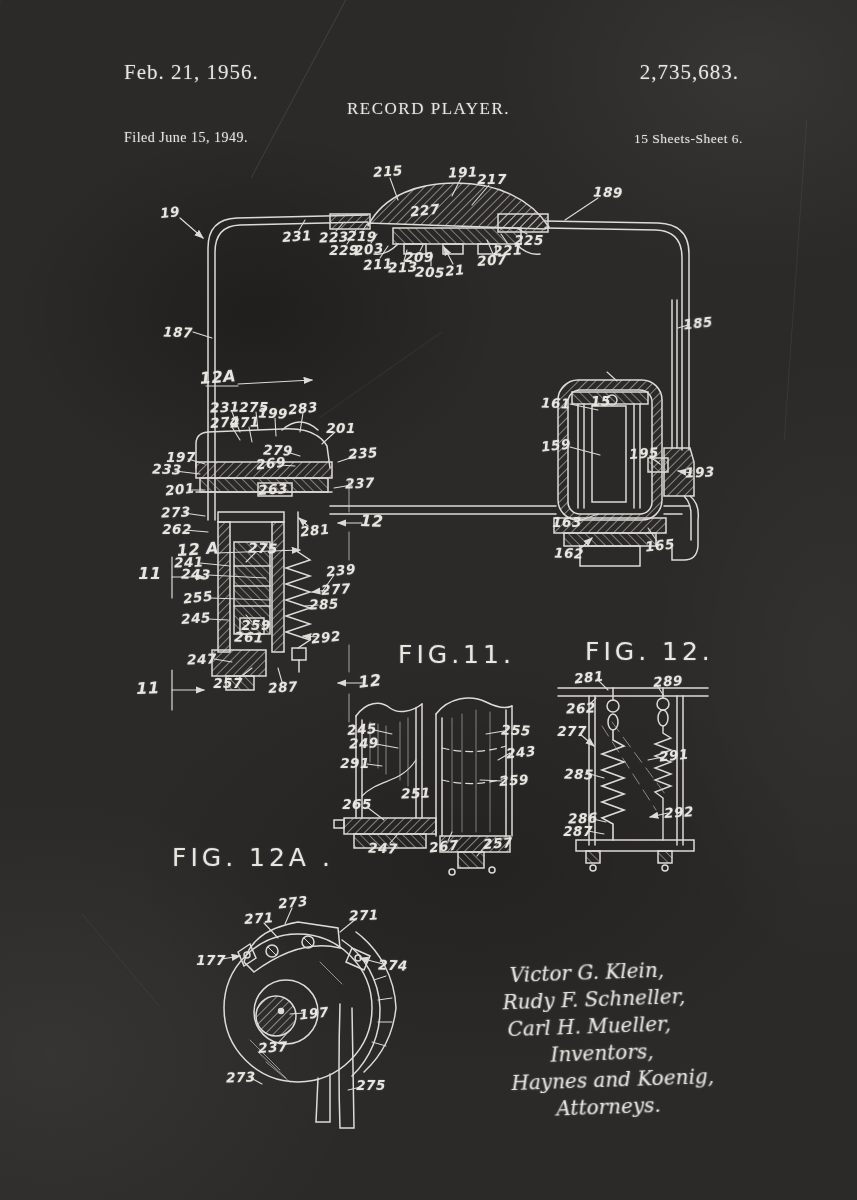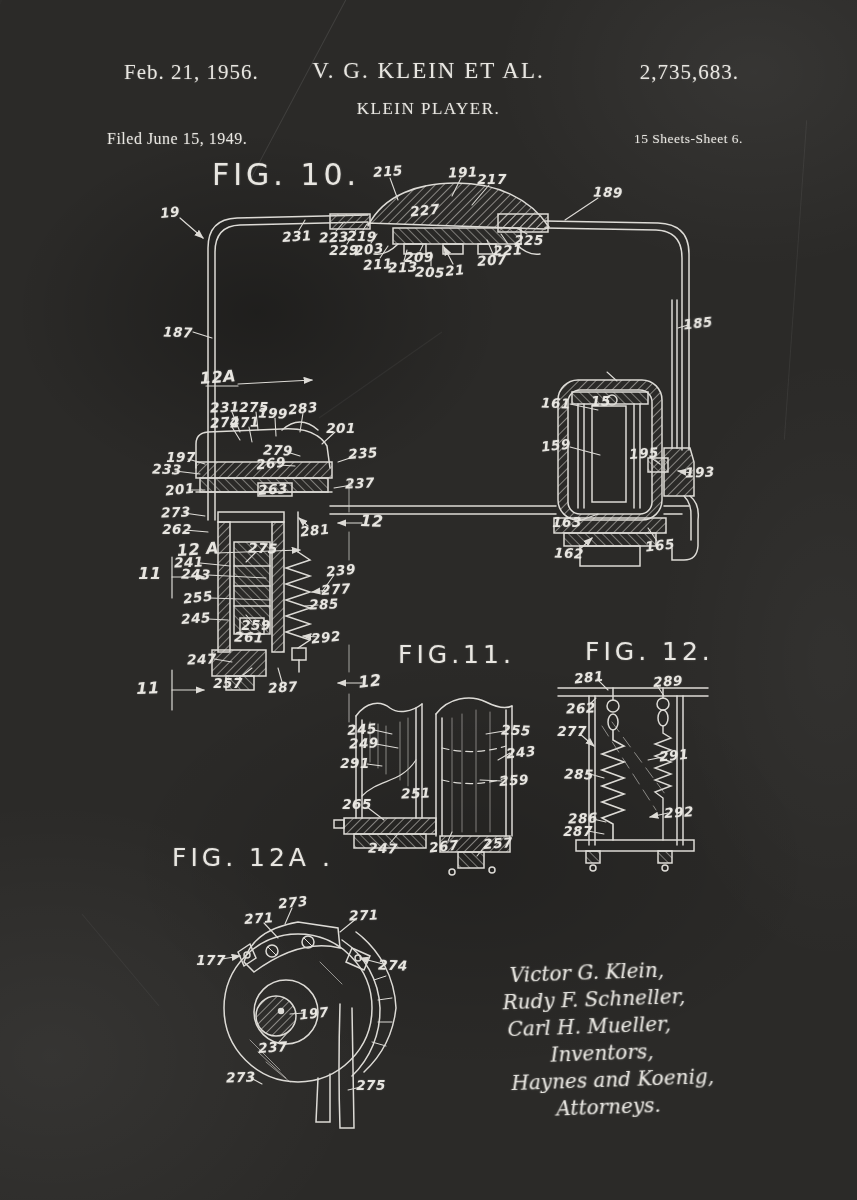--- a/index.html
+++ b/index.html
@@ -24,21 +24,21 @@
   .s1{width:1px;height:210px;left:300px;top:-20px;transform:rotate(28deg);}
   .s2{width:1px;height:320px;left:795px;top:120px;transform:rotate(4deg);opacity:.6;}
   .s3{width:1px;height:150px;left:380px;top:300px;transform:rotate(55deg);opacity:.5;}
   .s4{width:1px;height:120px;left:120px;top:900px;transform:rotate(-40deg);opacity:.5;}
 
   .hdr{position:absolute;white-space:nowrap;color:var(--chalk);text-shadow:0 0 2px rgba(245,245,240,.25);}
   .hdr-date{left:124px;top:60px;font-size:21px;letter-spacing:1px;}
   .hdr-inv{left:0;right:0;top:58px;text-align:center;font-size:23px;letter-spacing:2px;}
   .hdr-num{right:118px;top:60px;font-size:21px;letter-spacing:1px;}
   .hdr-title{left:0;right:0;top:99px;text-align:center;font-size:17px;letter-spacing:1.5px;}
-  .hdr-filed{left:107px;top:130px;font-size:16px;letter-spacing:.5px;}
+  .hdr-filed{left:124px;top:130px;font-size:14px;letter-spacing:.5px;}
   .hdr-sheet{right:114px;top:131px;font-size:13.5px;letter-spacing:.5px;margin-left:15px;}
 
   .figtitle{
     position:absolute;font-family:"DejaVu Sans",sans-serif;color:var(--chalk);
     letter-spacing:4px;white-space:nowrap;text-shadow:0 0 2px rgba(245,245,240,.3);
   }
   .ft10{left:212px;top:157px;font-size:30px;}
   .ft11{left:398px;top:640px;font-size:25px;}
   .ft12{left:585px;top:637px;font-size:25px;}
   .ft12a{left:172px;top:843px;font-size:25px;}
@@ -67,23 +67,22 @@
 </head>
 <body>
 
 <div class="board">
   <div class="scratch s1"></div>
   <div class="scratch s2"></div>
   <div class="scratch s3"></div>
   <div class="scratch s4"></div>
 
   <div class="hdr hdr-date">Feb. 21, 1956.</div>
-  <div class="hdr hdr-inv">V. G. KLEIN ET AL.</div>
   <div class="hdr hdr-num">2,735,683.</div>
-  <div class="hdr hdr-title">KLEIN PLAYER.</div>
+  <div class="hdr hdr-title">RECORD PLAYER.</div>
   <div class="hdr hdr-filed">Filed June 15, 1949.</div>
   <div class="hdr hdr-sheet">15 Sheets-Sheet 6.</div>
 
   <svg class="art" width="857" height="1200" viewBox="0 0 857 1200">
     <defs>
       <pattern id="h1" width="6" height="6" patternUnits="userSpaceOnUse" patternTransform="rotate(45)">
         <line x1="0" y1="0" x2="0" y2="6" stroke="#d6d4ce" stroke-width="1.2"></line>
       </pattern>
       <pattern id="h2" width="6" height="6" patternUnits="userSpaceOnUse" patternTransform="rotate(-45)">
         <line x1="0" y1="0" x2="0" y2="6" stroke="#cfcdc7" stroke-width="1.1"></line>
@@ -284,21 +283,20 @@
         <line x1="692" y1="473" x2="678" y2="471" marker-end="url(#ah)"></line>
         <line x1="580" y1="549" x2="592" y2="538" marker-end="url(#ah)"></line>
         <line x1="580" y1="734" x2="594" y2="746" marker-end="url(#ah)"></line>
         <line x1="668" y1="813" x2="650" y2="817" marker-end="url(#ah)"></line>
         <line x1="222" y1="959" x2="240" y2="956" marker-end="url(#ah)"></line>
         <line x1="383" y1="964" x2="360" y2="958" marker-end="url(#ah)"></line>
       </g>
     </g>
   </svg>
 
-  <div class="figtitle ft10">FIG. 10.</div>
   <div class="figtitle ft11">FIG.11.</div>
   <div class="figtitle ft12">FIG. 12.</div>
   <div class="figtitle ft12a">FIG. 12A .</div>
 
   <div>
       <span class="ref" style="left: 170px; top: 212px; transform: translate(-50%, -50%) rotate(-6deg);">19</span>
       <span class="ref" style="left: 388px; top: 171px; transform: translate(-50%, -50%) rotate(-4deg);">215</span>
       <span class="ref" style="left: 463px; top: 172px; transform: translate(-50%, -50%) rotate(-2deg);">191</span>
       <span class="ref" style="left: 492px; top: 179px; transform: translate(-50%, -50%) rotate(0deg);">217</span>
       <span class="ref" style="left: 608px; top: 192px; transform: translate(-50%, -50%) rotate(2deg);">189</span>

